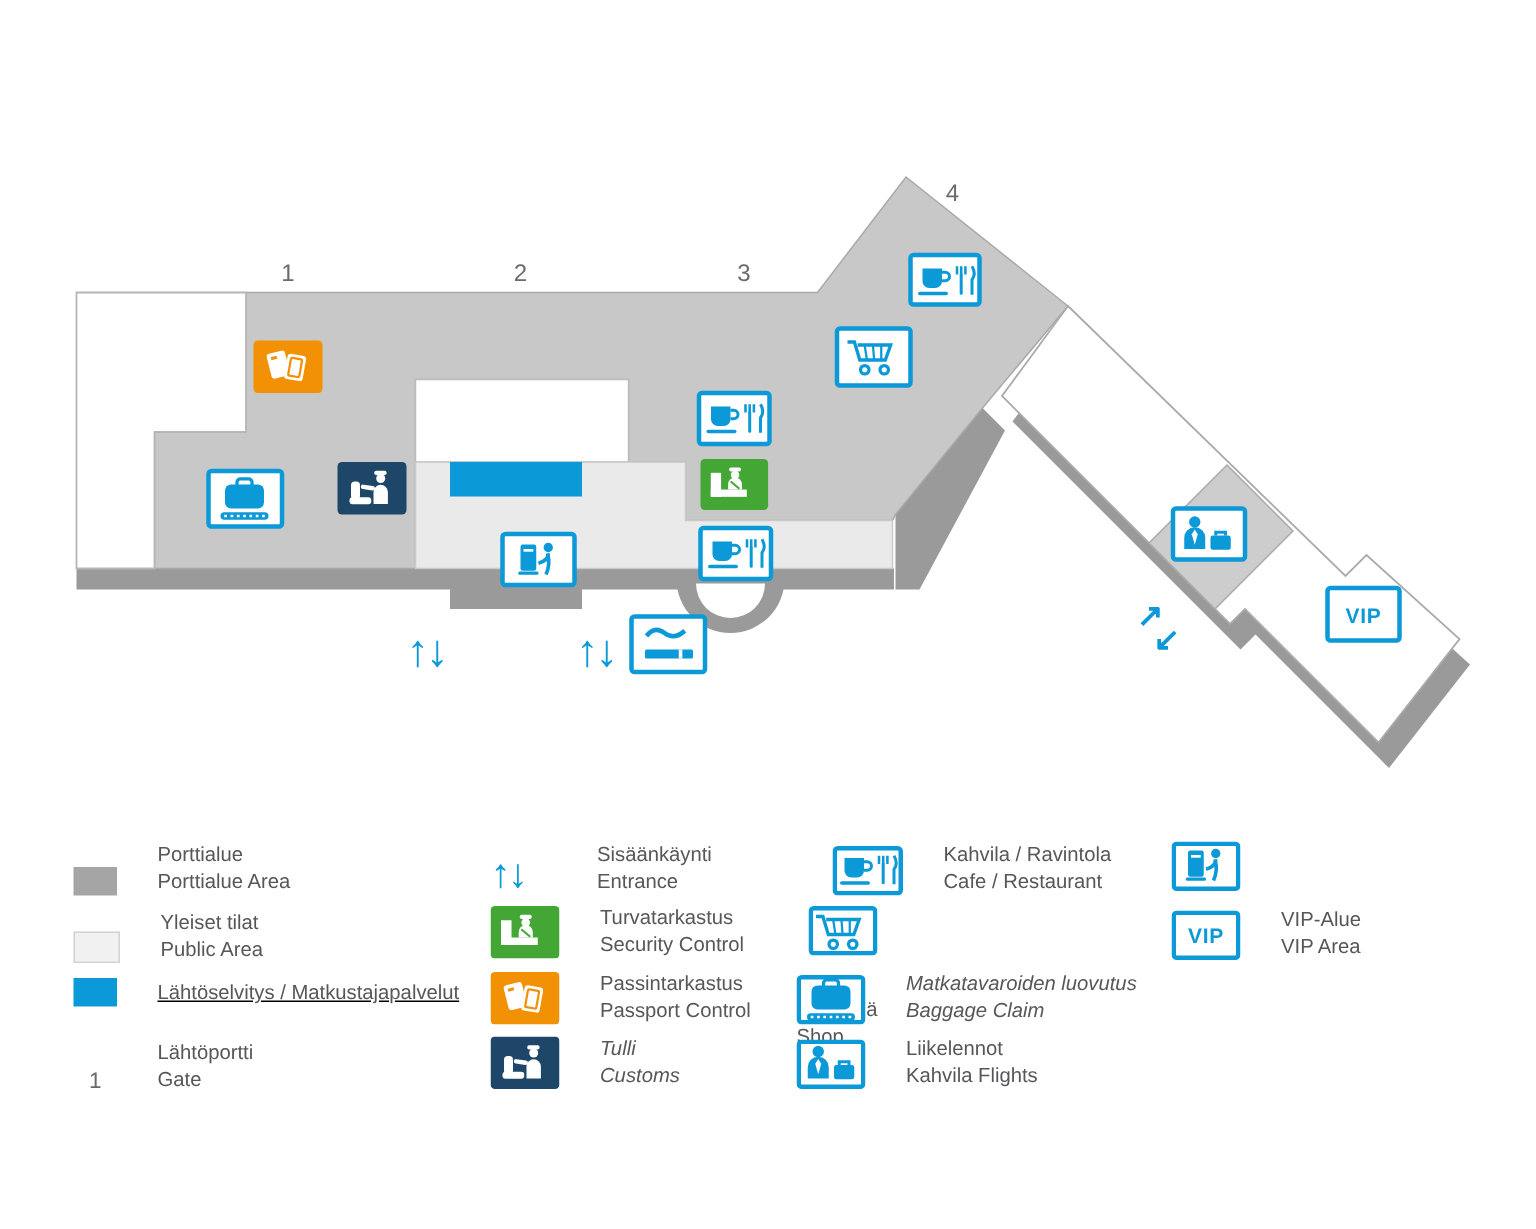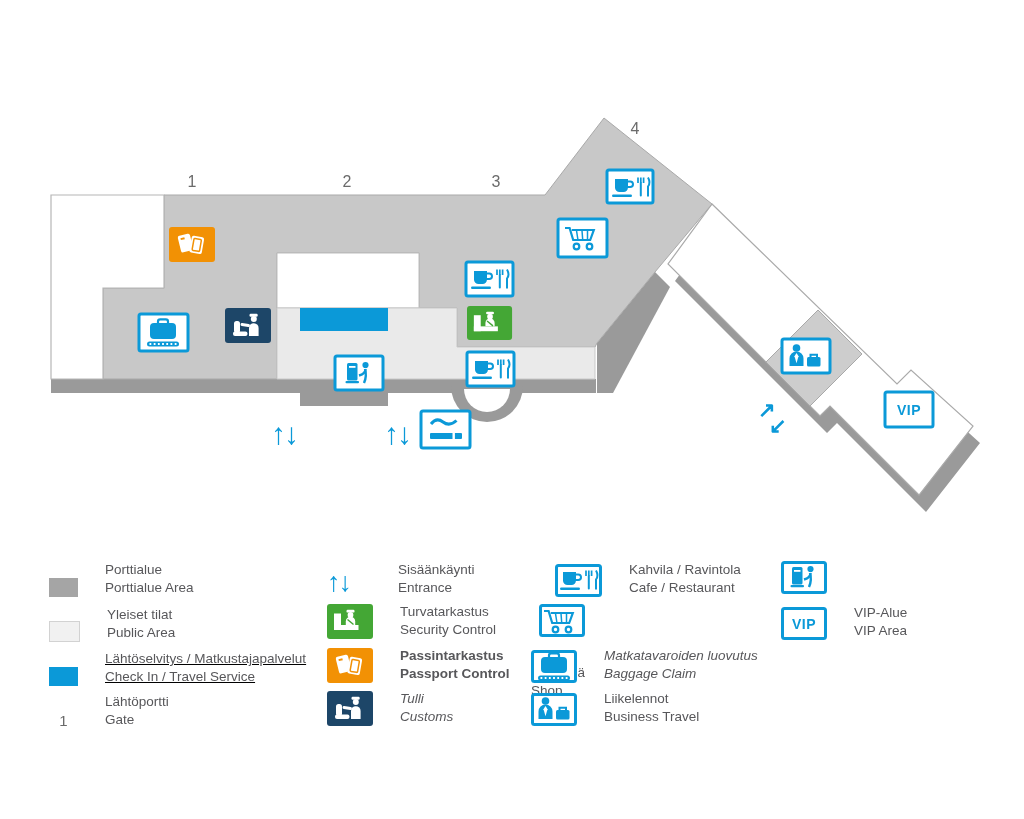--- a/index.html
+++ b/index.html
@@ -195,21 +195,20 @@
       <span class="sw sw-pub"></span>
       <div class="lg-text">
           <div>Yleiset tilat</div>
         <div>Public Area</div>
         </div>
     </div>
     <div class="lg-item" style="left:49px;top:650px;text-decoration:underline;">
       <span class="sw sw-blue"></span>
       <div class="lg-text">
           <div>Lähtöselvitys / Matkustajapalvelut</div>
-        <div>Check In / Travel Service</div>
         </div>
     </div>
     <div class="lg-item" style="left:49px;top:693px;">
       <span class="lg-num">1</span>
       <div class="lg-text">
           <div>Lähtöportti</div>
         <div>Gate</div>
         </div>
     </div>
 
@@ -223,21 +222,21 @@
     <div class="lg-item" style="left:327px;top:603px;">
       <svg class="licon" width="46" height="35" viewBox="0 0 46 35">
         <rect class="cbox-green" width="46" height="35" rx="3"></rect>
           <use href="#g-security"></use>
         </svg>
       <div class="lg-text">
           <div>Turvatarkastus</div>
         <div>Security Control</div>
         </div>
     </div>
-    <div class="lg-item" style="left:327px;top:647px;font-weight:bold;">
+    <div class="lg-item" style="left:327px;top:647px;">
       <svg class="licon" width="46" height="35" viewBox="0 0 46 35">
         <rect class="cbox-orange" width="46" height="35" rx="3"></rect>
           <use href="#g-passport"></use>
         </svg>
       <div class="lg-text">
           <div>Passintarkastus</div>
         <div>Passport Control</div>
         </div>
     </div>
     <div class="lg-item" style="left:327px;top:690px;font-style:italic;">
@@ -281,21 +280,21 @@
         <div>Baggage Claim</div>
         </div>
     </div>
     <div class="lg-item" style="left:531px;top:690px;">
       <svg class="licon" width="46" height="33" viewBox="0 0 46 33">
         <rect class="ibox" x="1.5" y="1.5" width="43" height="30" rx="2"></rect>
           <use href="#g-business" transform="translate(0,-1)"></use>
         </svg>
       <div class="lg-text">
           <div>Liikelennot</div>
-        <div>Business Travel</div>
+        <div>Kahvila Flights</div>
         </div>
     </div>
 
     <div class="lg-item" style="left:781px;top:561px;">
       <svg class="licon" width="46" height="33" viewBox="0 0 46 33">
         <rect class="ibox" x="1.5" y="1.5" width="43" height="30" rx="2"></rect>
           <use href="#g-kiosk" transform="translate(-1,-1)"></use>
         </svg>
     </div>
     <div class="lg-item" style="left:781px;top:604px;">

